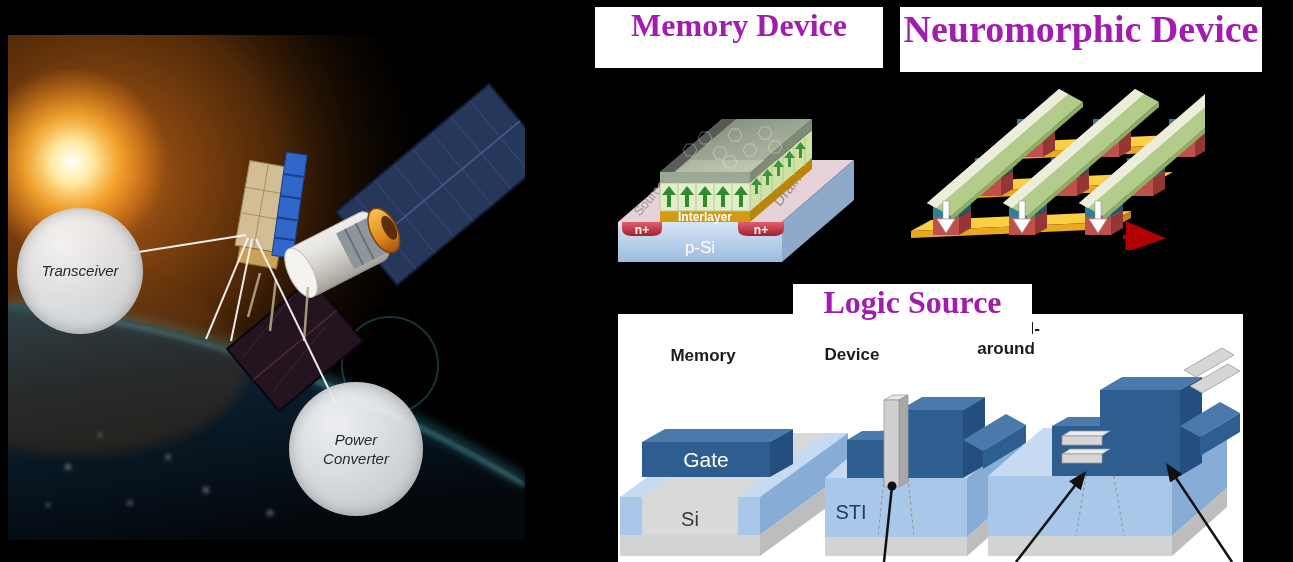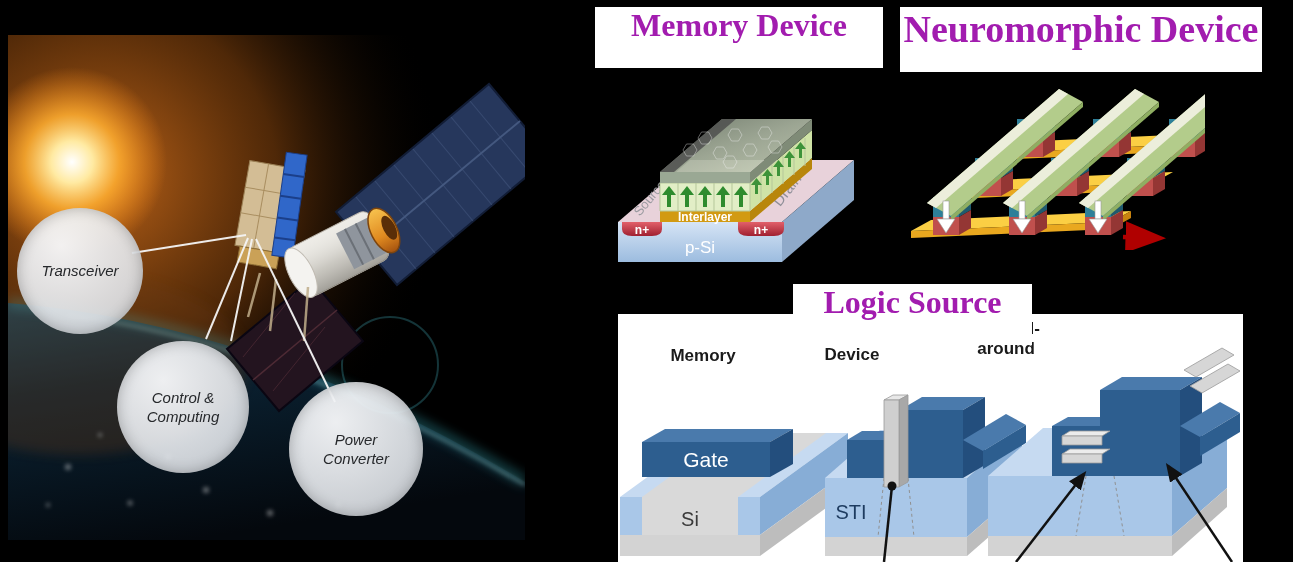--- a/index.html
+++ b/index.html
@@ -149,23 +149,20 @@
       <line x1="238" y1="200" x2="124" y2="218"></line>
       <line x1="240" y1="203" x2="198" y2="304"></line>
       <line x1="244" y1="204" x2="223" y2="306"></line>
       <line x1="248" y1="204" x2="327" y2="367"></line>
     </g>
   </svg>
 
   <div class="callout" style="left:9px;top:173px;width:126px;height:126px;">
     <span>Transceiver</span>
   </div>
-  <div class="callout" style="left:109px;top:306px;width:132px;height:132px;padding:0 16px;box-sizing:border-box;">
-    <span>Control &amp; Computing</span>
-  </div>
   <div class="callout" style="left:281px;top:347px;width:134px;height:134px;padding:0 20px;box-sizing:border-box;align-items:center;">
     <span>Power Converter</span>
   </div>
 </div>
 
 <div id="hdr-memory" class="hdr">
   <span>Memory Device</span>
 </div>
 <div id="hdr-neuro" class="hdr">
   <span>Neuromorphic Device</span>

